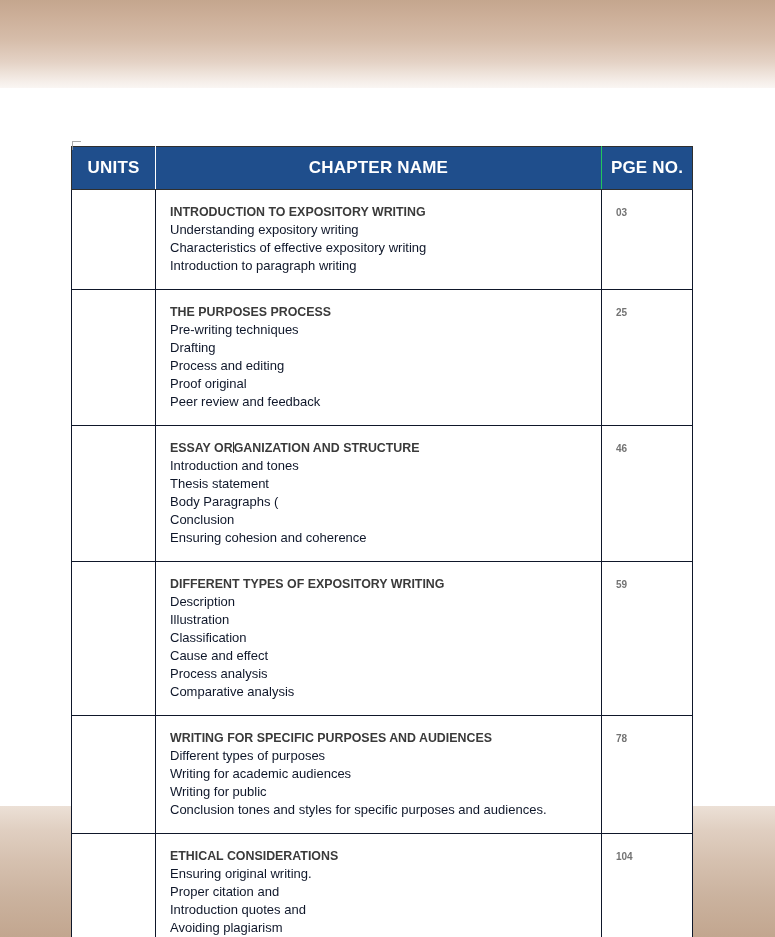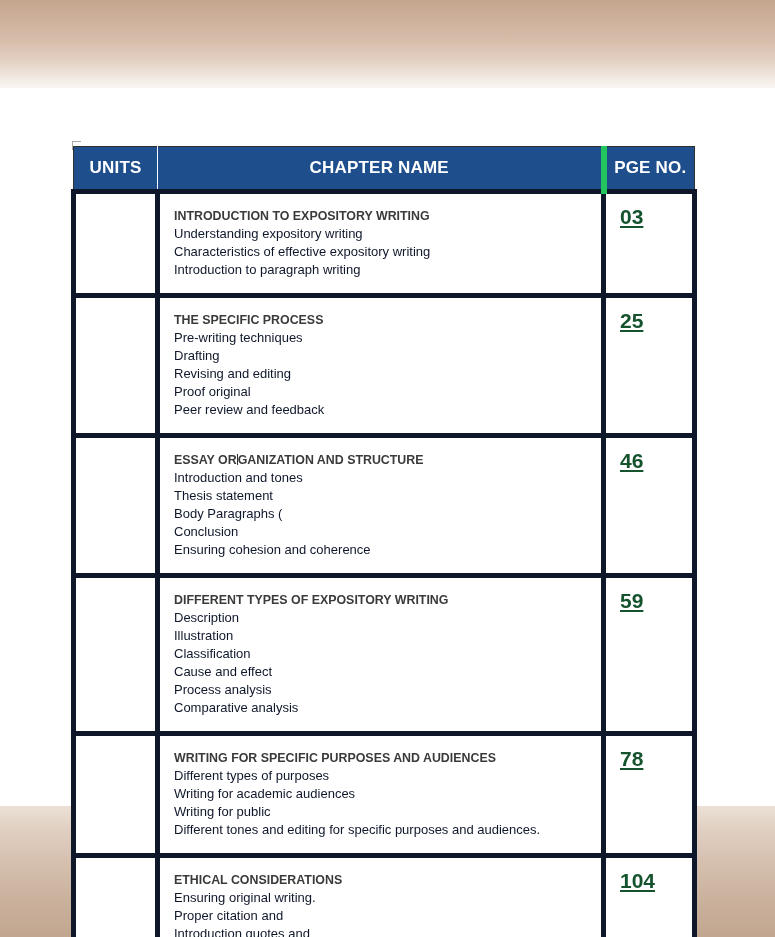--- a/index.html
+++ b/index.html
@@ -88,25 +88,25 @@
     font-weight: bold;
     letter-spacing: .2px;
     text-align: center;
     height: 42px;
     padding: 0 6px;
     border: 1px solid #2f2f2f;
     border-bottom: 1px solid #2f2f2f;
     vertical-align: middle;
   }
   table.toc th.th-units { border-right: 1px solid #ffffff; }
-  table.toc th.th-chapter { border-left: 1px solid #ffffff; border-right: 6px solid #22c55e; }
+  table.toc th.th-chapter { border-left: 1px solid #ffffff; border-right: 1px solid #22c55e; }
   table.toc th.th-page { border-left: 1px solid #ffffff; }
 
   table.toc td {
-    border: 5px solid #0f172a;
+    border: 1px solid #0f172a;
     vertical-align: top;
     background: #ffffff;
     padding: 14px;
   }
   td.units-cell { }
   td.chapter-cell {
     padding: 6px 0 7px 8px;
   }
   td.page-cell {
     padding: 9px 0 0 10px;
@@ -120,25 +120,24 @@
     white-space: nowrap;
   }
   .chapter-item {
     font-size: 13px;
     font-weight: normal;
     color: #0f172a;
     line-height: 18px;
     white-space: nowrap;
   }
   .page-num {
-    font-size: 21px;
+    font-size: 10px;
     font-weight: bold;
-    color: #14532d;
+    color: #737373;
     line-height: 18px;
-    text-decoration: underline;
   }
   
   .caret {
     display: inline-block;
     width: 1px;
     height: 11px;
     background: #333;
     vertical-align: -1px;
     margin: 0 0px;
   }
@@ -174,24 +173,24 @@
             <div class="chapter-item">Characteristics of effective expository writing</div>
             <div class="chapter-item">Introduction to paragraph writing</div>
           </td>
           <td class="page-cell">
             <div class="page-num">03</div>
           </td>
         </tr>
         <tr>
           <td class="units-cell"></td>
           <td class="chapter-cell">
-            <div class="chapter-title">THE SPECIFIC PROCESS</div>
+            <div class="chapter-title">THE PURPOSES PROCESS</div>
             <div class="chapter-item">Pre-writing techniques</div>
             <div class="chapter-item">Drafting</div>
-            <div class="chapter-item">Revising and editing</div>
+            <div class="chapter-item">Process and editing</div>
             <div class="chapter-item">Proof original</div>
             <div class="chapter-item">Peer review and feedback</div>
           </td>
           <td class="page-cell">
             <div class="page-num">25</div>
           </td>
         </tr>
         <tr>
           <td class="units-cell"></td>
           <td class="chapter-cell">
@@ -221,21 +220,21 @@
             <div class="page-num">59</div>
           </td>
         </tr>
         <tr>
           <td class="units-cell"></td>
           <td class="chapter-cell">
             <div class="chapter-title">WRITING FOR SPECIFIC PURPOSES AND AUDIENCES</div>
             <div class="chapter-item">Different types of purposes</div>
             <div class="chapter-item">Writing for academic audiences</div>
             <div class="chapter-item">Writing for public</div>
-            <div class="chapter-item">Different tones and editing for specific purposes and audiences.</div>
+            <div class="chapter-item">Conclusion tones and styles for specific purposes and audiences.</div>
           </td>
           <td class="page-cell">
             <div class="page-num">78</div>
           </td>
         </tr>
         <tr>
           <td class="units-cell"></td>
           <td class="chapter-cell">
             <div class="chapter-title">ETHICAL CONSIDERATIONS</div>
             <div class="chapter-item">Ensuring original writing.</div>

